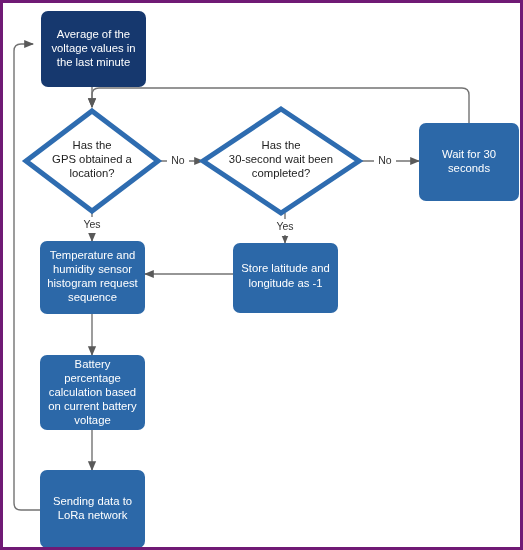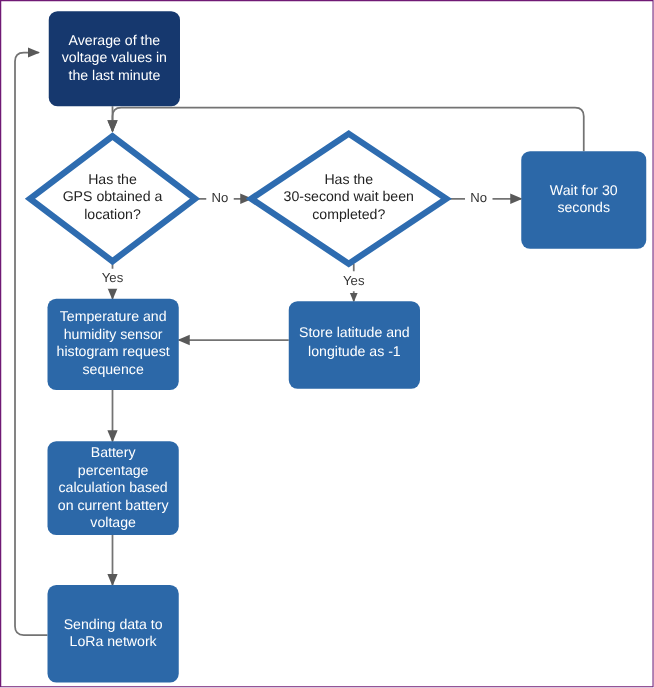--- a/index.html
+++ b/index.html
@@ -9,21 +9,21 @@
     background: #ffffff;
   }
   body {
     font-family: "Liberation Sans", sans-serif;
   }
   #flow-root {
     position: relative;
     width: 523px;
     height: 550px;
     background: #ffffff;
-    border: 1px solid #701a75;
+    border: 3px solid #701a75;
     box-sizing: border-box;
     overflow: hidden;
   }
   svg#flow-svg {
     position: absolute;
     left: 0;
     top: 0;
     width: 523px;
     height: 550px;
     display: block;

